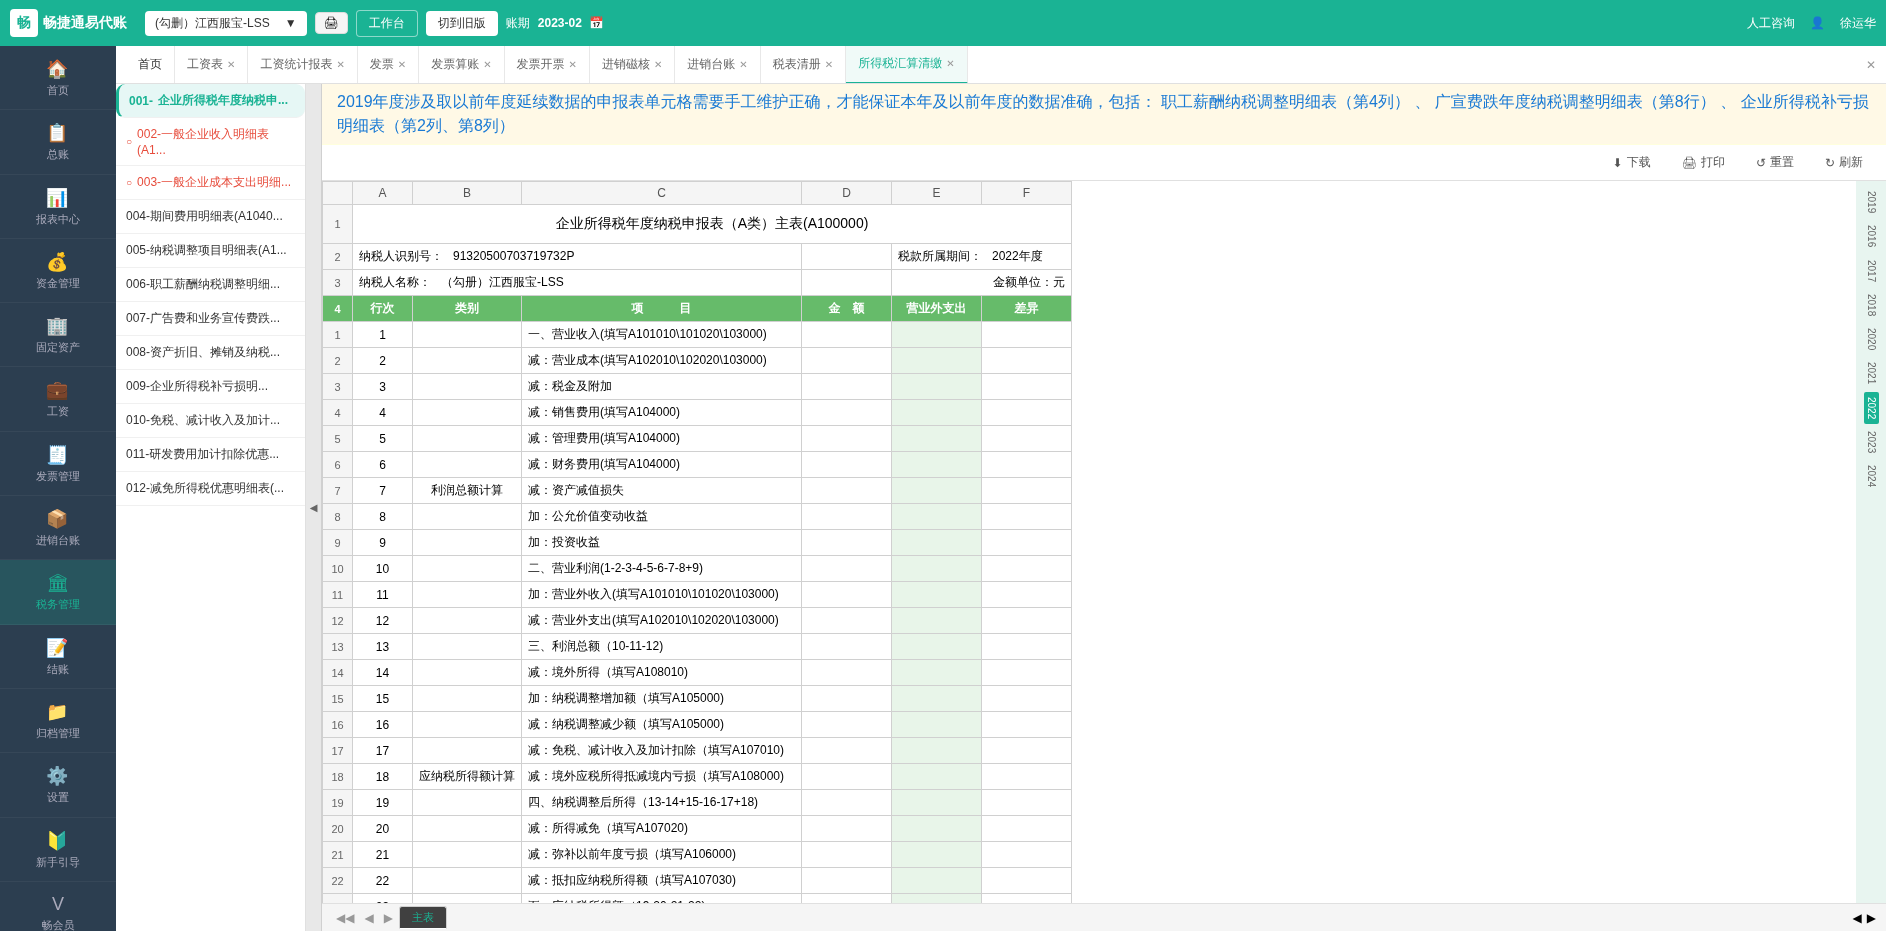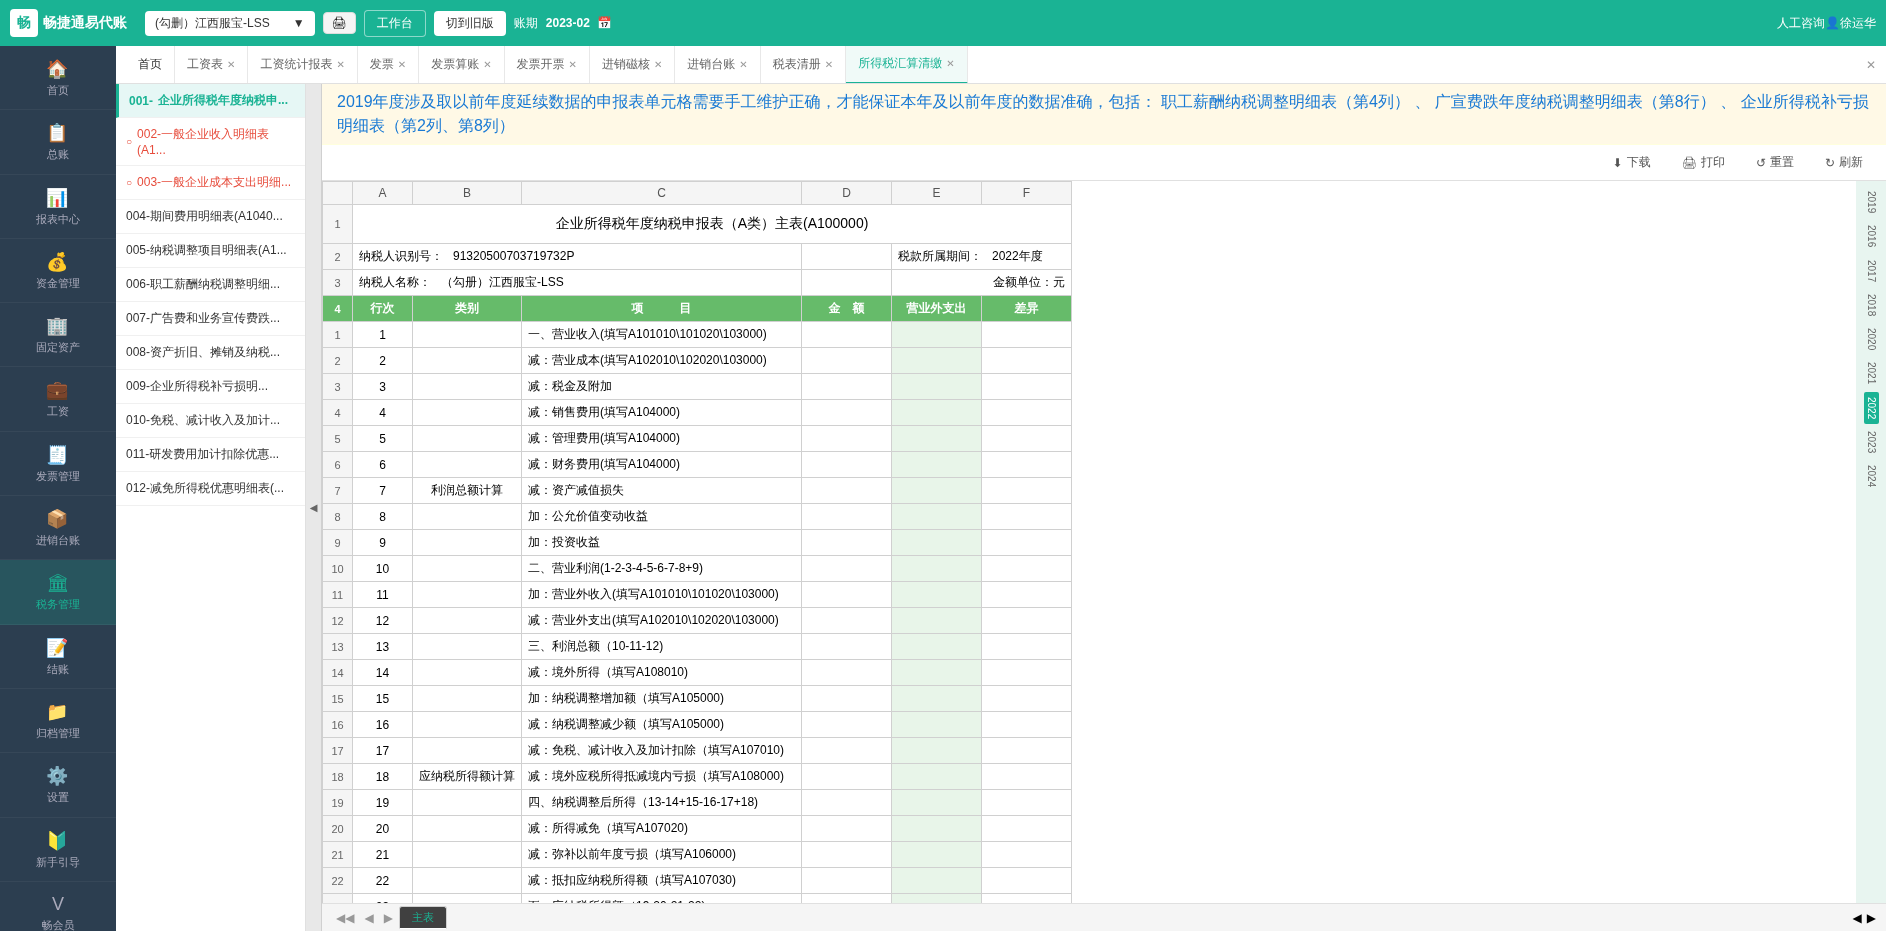--- a/index.html
+++ b/index.html
@@ -5,25 +5,25 @@
     * { box-sizing: border-box; margin: 0; padding: 0; }
     body { font-family: 'Microsoft YaHei', Arial, sans-serif; font-size: 12px; background: #f0f2f5; overflow: hidden; }
     
     
     .app-container { display: flex; flex-direction: column; height: 931px; width: 1886px; }
     
     
     .top-bar { height: 46px; background: #1ab394; display: flex; align-items: center; padding: 0 10px; gap: 8px; flex-shrink: 0; }
     .top-bar-logo { color: white; font-size: 14px; font-weight: bold; display: flex; align-items: center; gap: 5px; }
     .top-bar-logo-icon { width: 28px; height: 28px; background: white; border-radius: 4px; display: flex; align-items: center; justify-content: center; color: #1ab394; font-size: 14px; font-weight: bold; }
-    .top-bar-company { background: white; border-radius: 4px; padding: 4px 10px; display: flex; align-items: center; gap: 23px; font-size: 12px; color: #333; margin-left: 10px; }
+    .top-bar-company { background: white; border-radius: 4px; padding: 4px 10px; display: flex; align-items: center; gap: 15px; font-size: 12px; color: #333; margin-left: 10px; }
     .top-bar-btn { background: #f5f5f5; border: 1px solid #ddd; border-radius: 4px; padding: 3px 8px; font-size: 12px; cursor: pointer; }
     .top-bar-work { background: #1ab394; color: white; border: 1px solid rgba(255,255,255,0.5); border-radius: 4px; padding: 4px 12px; font-size: 12px; cursor: pointer; }
     .top-bar-switch { background: white; color: #333; border-radius: 4px; padding: 4px 12px; font-size: 12px; cursor: pointer; border: none; }
-    .top-bar-right { margin-left: auto; display: flex; align-items: center; color: white; font-size: 12px; justify-content: center; }
+    .top-bar-right { margin-left: auto; display: flex; align-items: center; gap: 15px; color: white; font-size: 12px; justify-content: center; }
     
     
     .main-layout { display: flex; flex: 1; overflow: hidden; }
     
     
     .sidebar { width: 116px; background: #2c3e50; display: flex; flex-direction: column; flex-shrink: 0; overflow-y: auto; }
     .sidebar-item { display: flex; flex-direction: column; align-items: center; padding: 12px 5px; color: #aab; font-size: 11px; cursor: pointer; gap: 3px; border-bottom: 1px solid rgba(255,255,255,0.05); }
     .sidebar-item.active { background: rgba(26,179,148,0.2); color: #1ab394; }
     .sidebar-icon { font-size: 18px; }
     .sidebar-label { text-align: center; line-height: 1.3; }
@@ -37,21 +37,21 @@
     .tab-item.active { color: #1ab394; border-bottom: 2px solid #1ab394; background: #f0faf8; }
     .tab-item.home { color: #333; }
     .tab-close { color: #999; font-size: 10px; cursor: pointer; }
     
     
     .page-content { flex: 1; display: flex; overflow: hidden; }
     
     
     .form-list { width: 190px; background: white; border-right: 1px solid #e0e0e0; display: flex; flex-direction: column; flex-shrink: 0; overflow-y: auto; }
     .form-list-item { padding: 8px 10px; font-size: 12px; cursor: pointer; color: #333; border-bottom: 1px solid #f0f0f0; display: flex; align-items: center; gap: 5px; }
-    .form-list-item.active { background: #e6f7f5; color: #1ab394; font-weight: bold; border-left: 3px solid #1ab394; }
+    .form-list-item.active { background: #e6f7f5; color: #1ab394; font-weight: bold; border-left: 3px solid #1ab394; border-radius: 9px; }
     .form-list-item.error { color: #e74c3c; }
     .form-list-item .badge { color: #e74c3c; font-size: 10px; }
     
     
     .right-panel { flex: 1; display: flex; flex-direction: column; overflow: hidden; position: relative; }
     
     
     .warning-bar { background: #fff9e6; border-bottom: 1px solid #ffd; padding: 6px 15px; font-size: 16px; color: #c00; flex-shrink: 0; line-height: 1.5; }
     .warning-bar span { color: #1a7ad4; cursor: pointer; }
     

